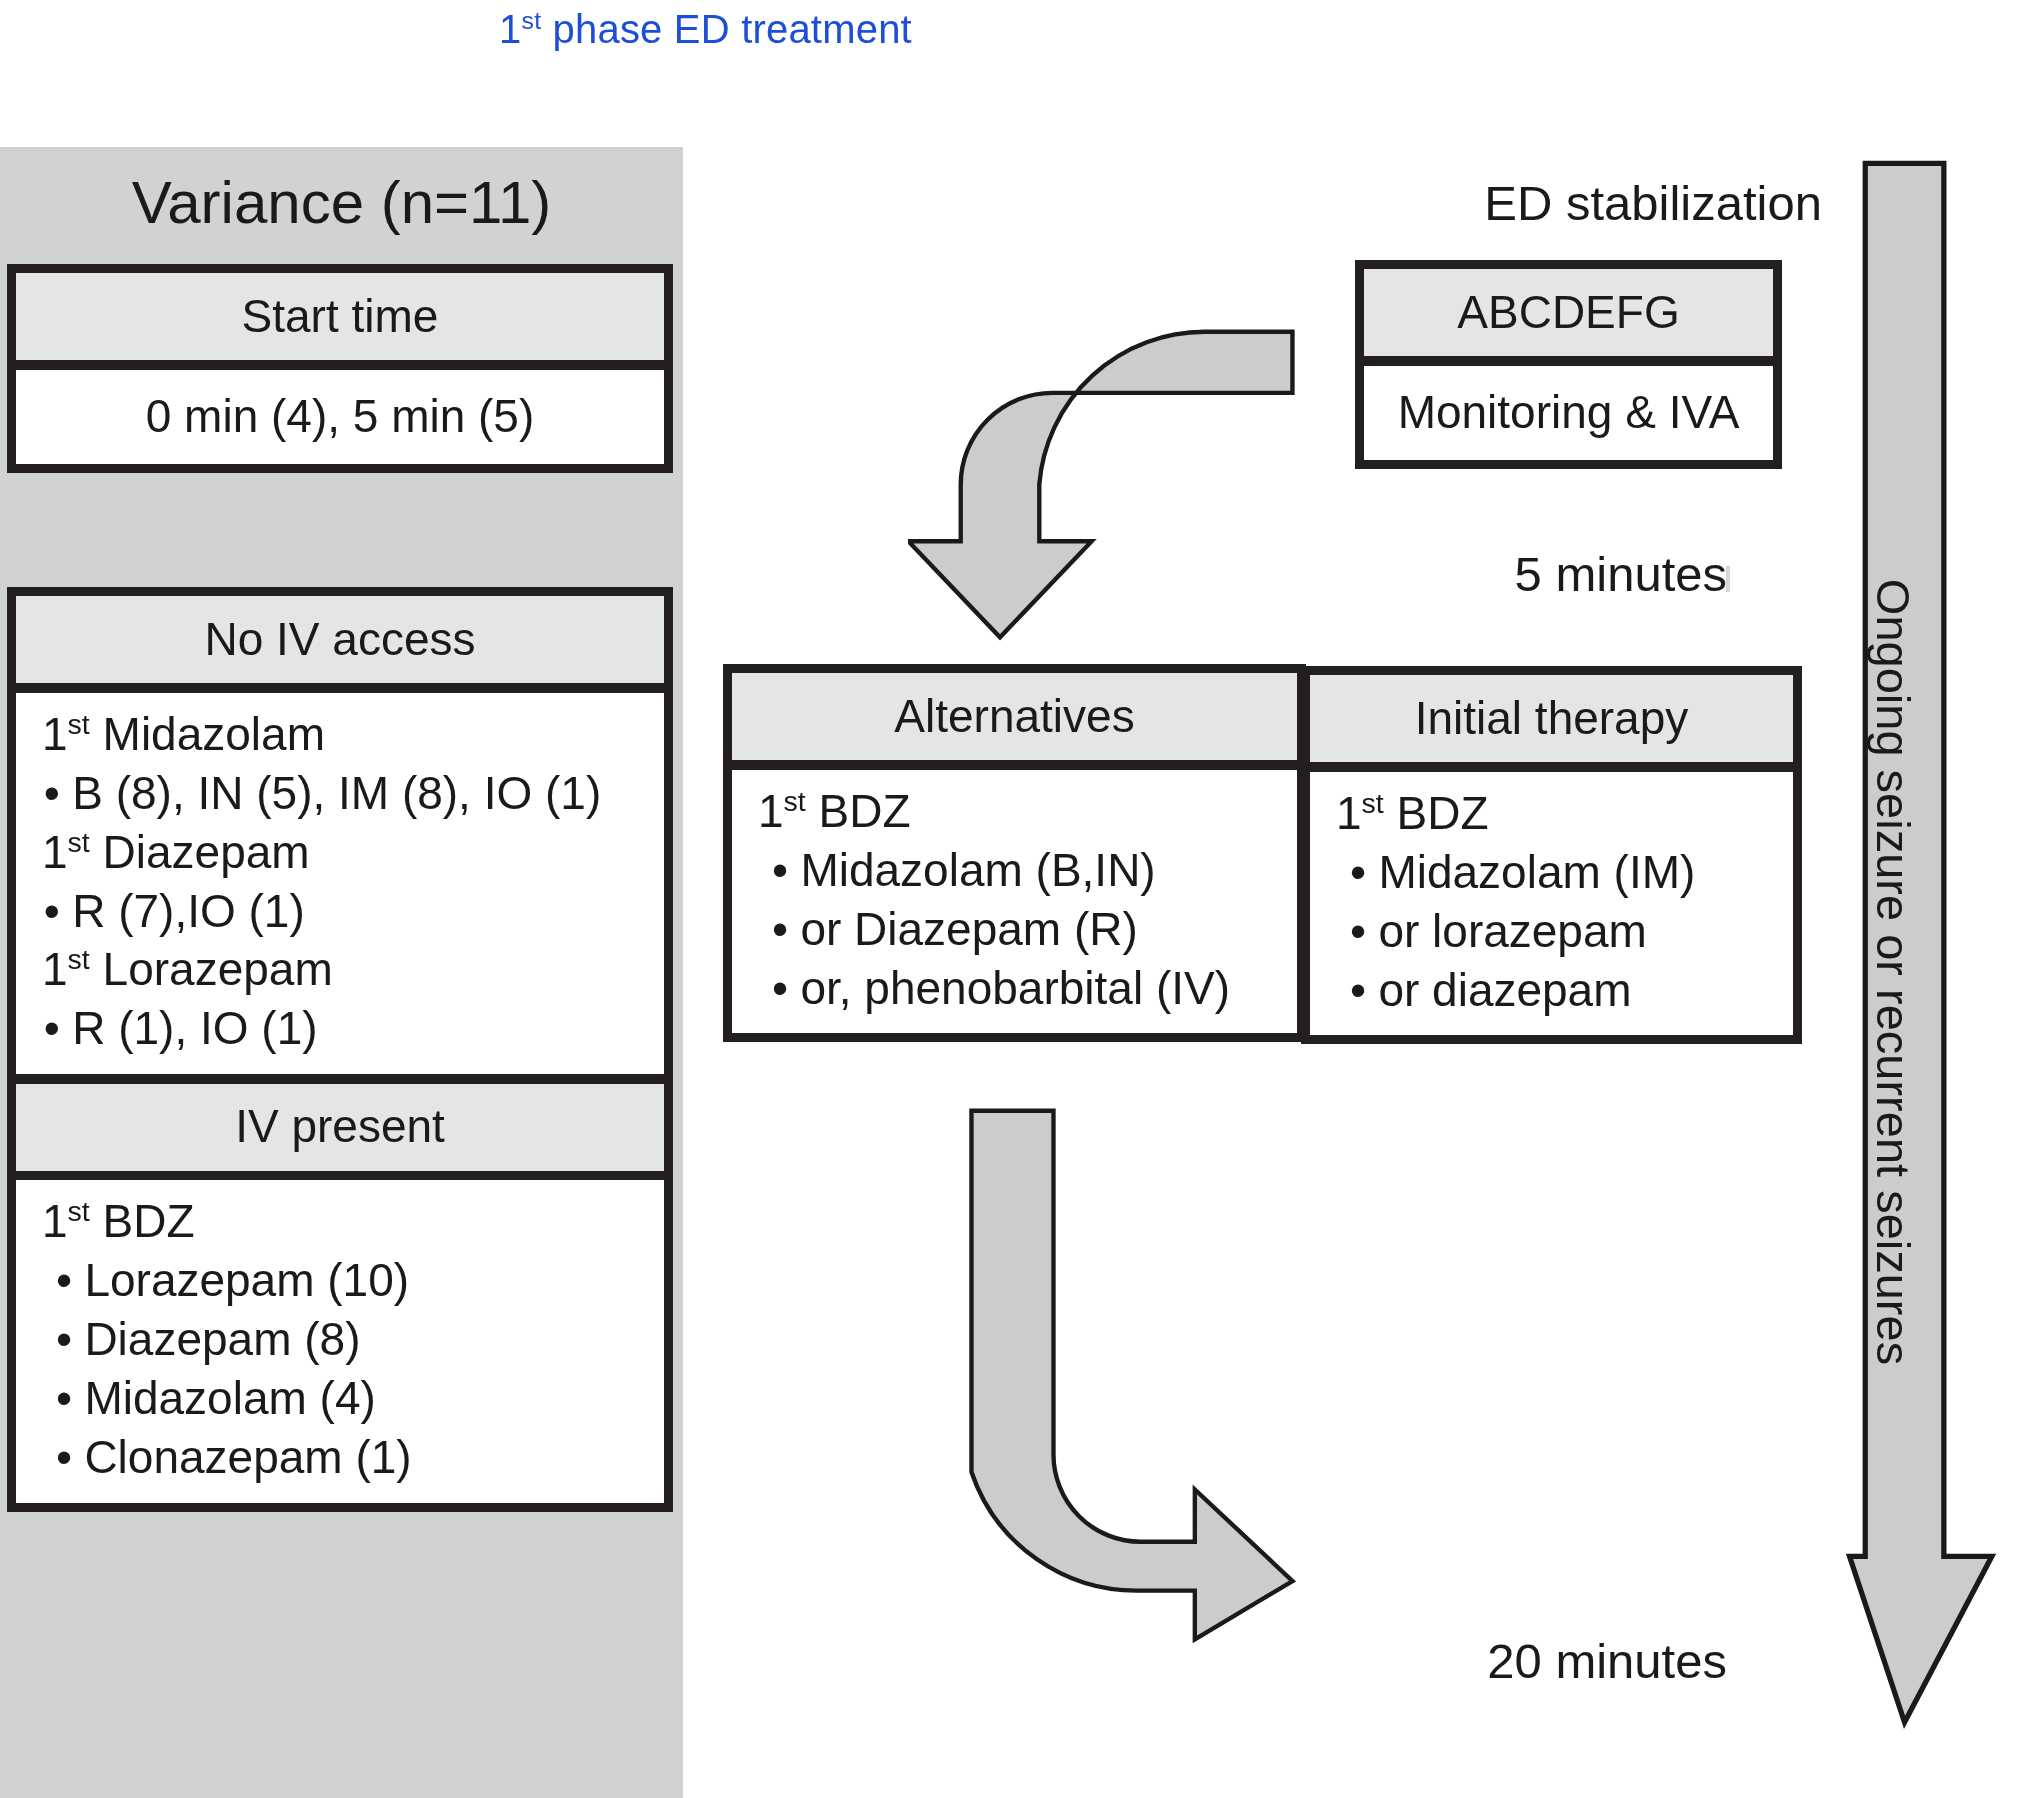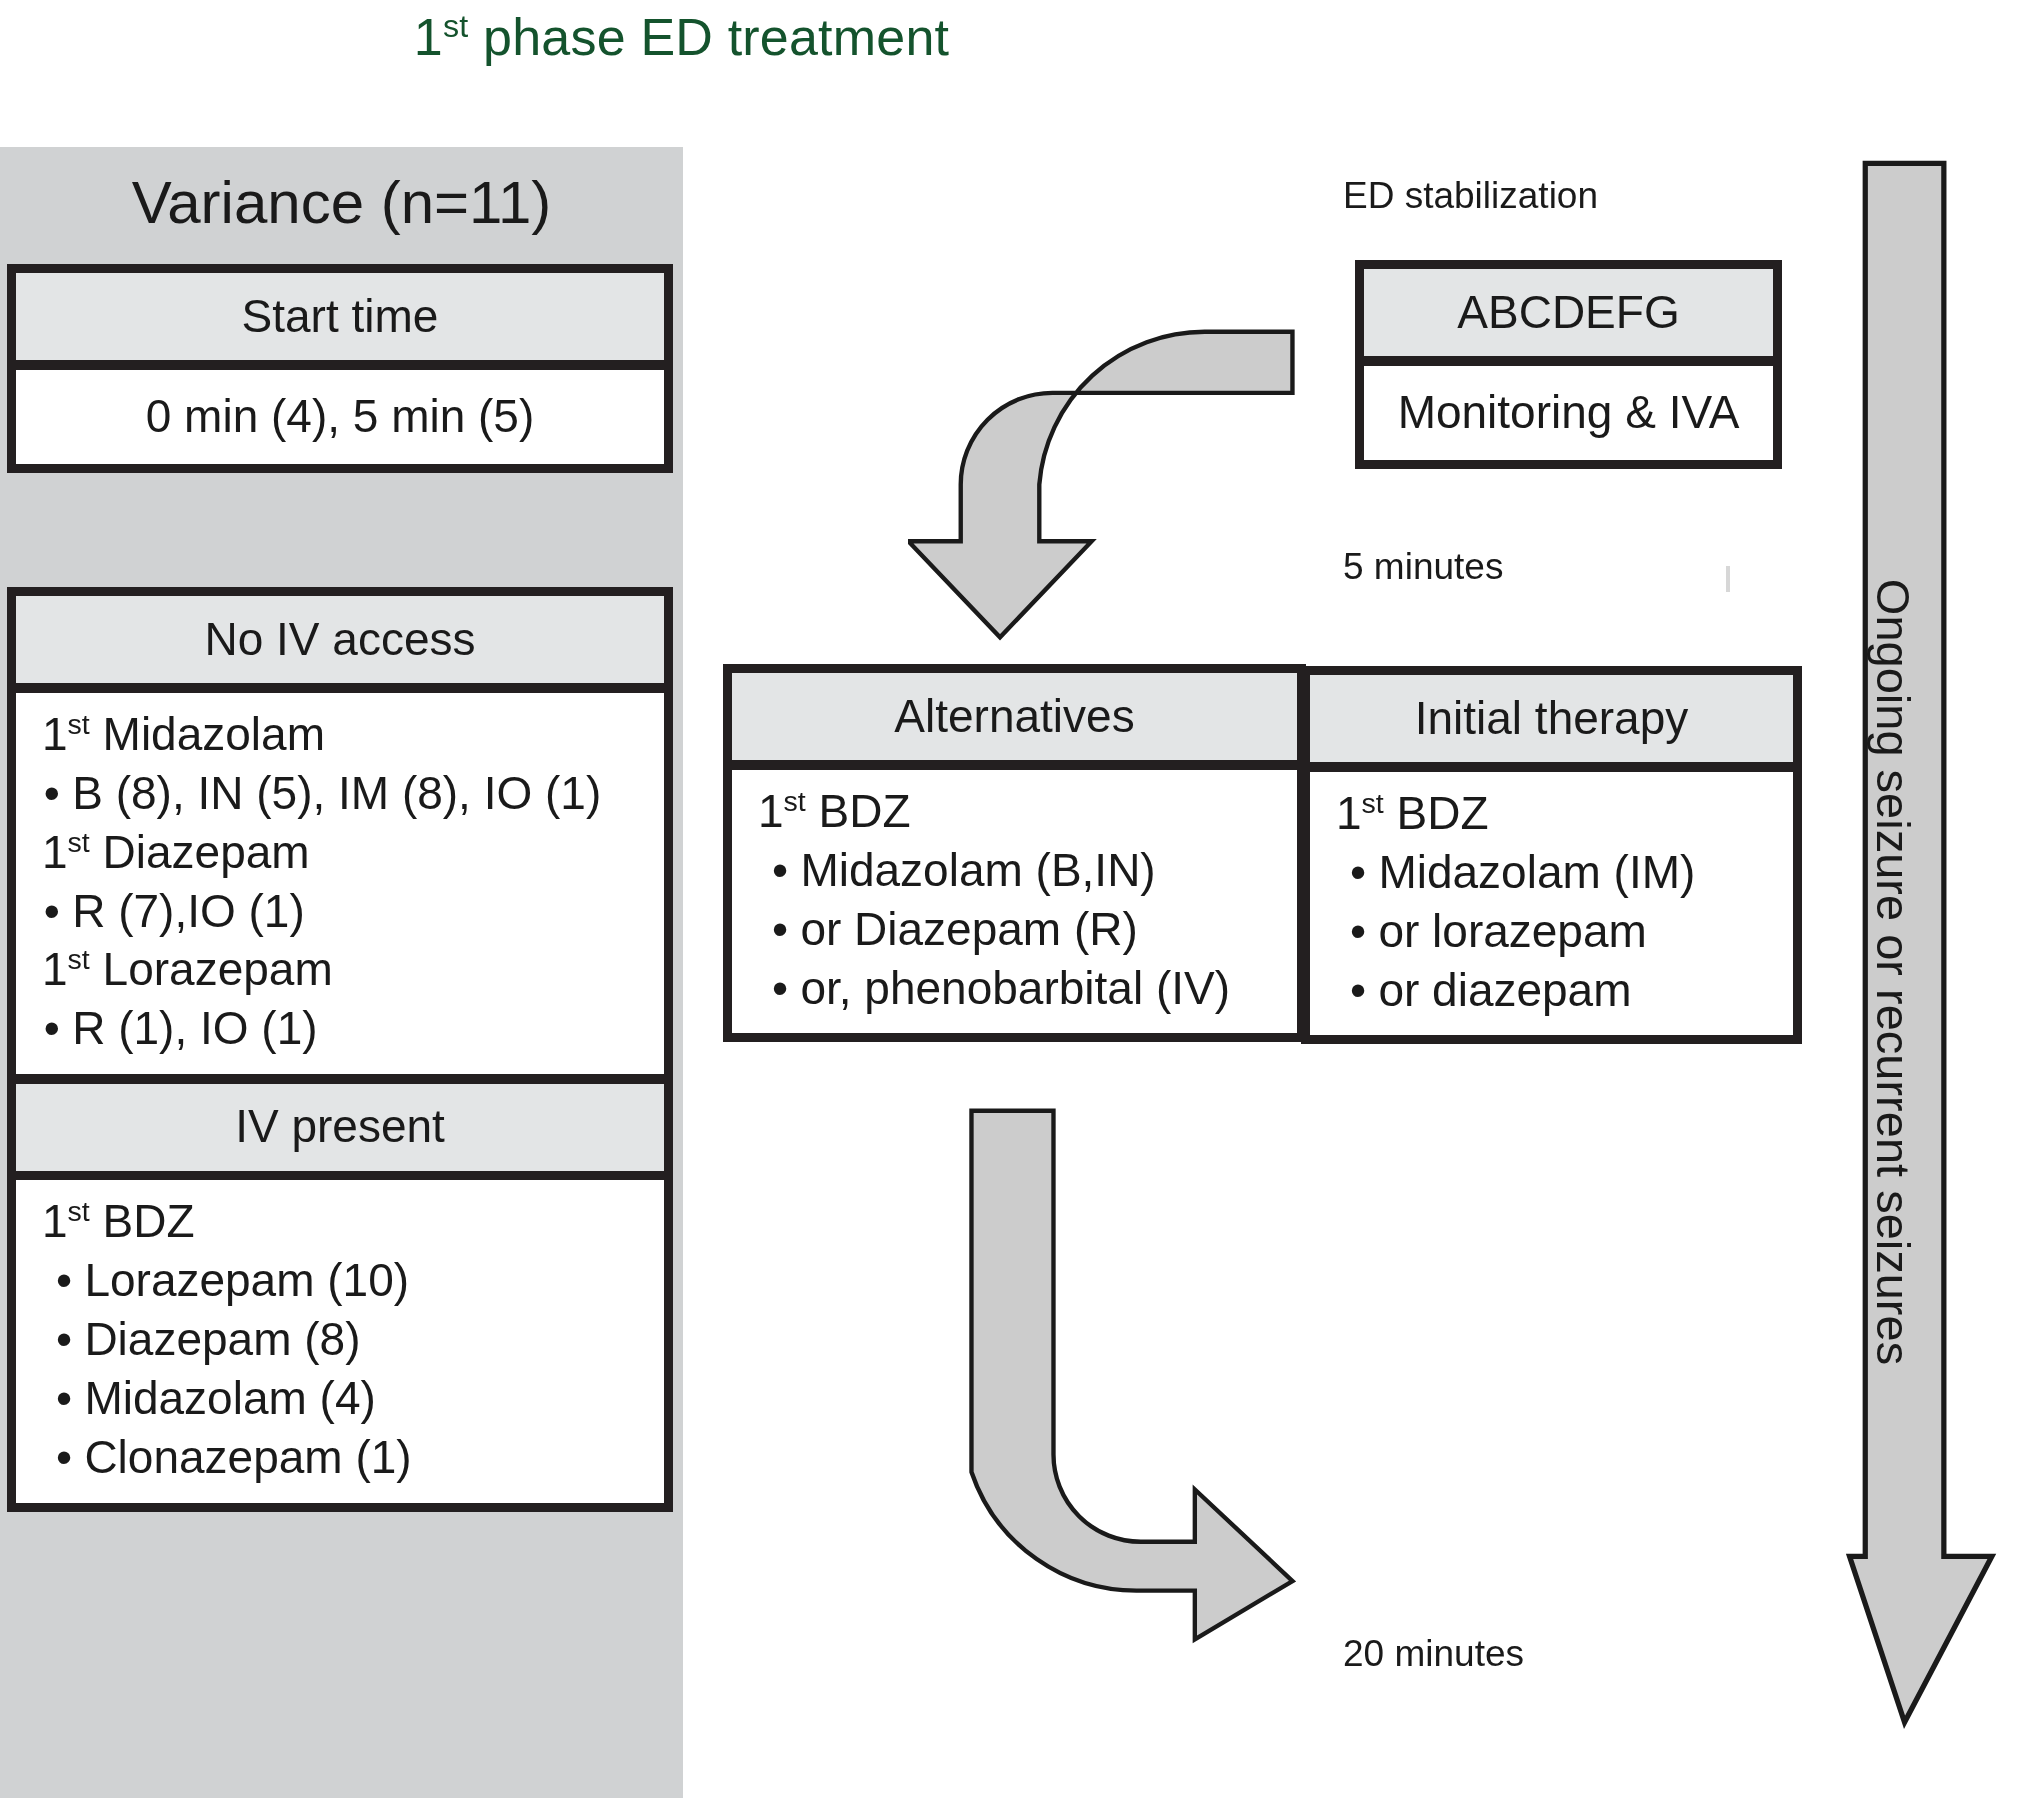--- a/index.html
+++ b/index.html
@@ -19,24 +19,25 @@
     background: #ffffff;
   }
 
   
   .title {
     position: absolute;
     left: 0;
     top: 7px;
     width: 1363px;
     text-align: center;
-    font-size: 52px;
+    font-size: 40px;
     letter-spacing: 0.2px;
-    color: #14532d;
-    white-space: nowrap;
+    color: #1d4ed8;
+    white-space: nowrap;
+    padding-left: 24px;
   }
   .sup {
     font-size: 0.62em;
     vertical-align: super;
     line-height: 0;
   }
 
   
   .variance-panel {
     position: absolute;
@@ -112,24 +113,24 @@
   #box-start-time   { left: 7px;   top: 264px;  width: 666px; }
   #box-noiv         { left: 7px;   top: 587px;  width: 666px; }
   #box-alternatives { left: 723px; top: 664px;  width: 583px; }
   #box-edstab       { left: 1343px;top: 260px;  width: 427px; margin-left: 12px; }
   #box-initial      { left: 1301px;top: 666px;  width: 501px; }
   #box-repeat       { left: 1343px;top: 1144px; width: 479px; }
 
   
   .flabel {
     position: absolute;
-    font-size: 37px;
-    color: #1a1a1a;
-    white-space: nowrap;
-    text-align: left;
+    font-size: 49px;
+    color: #1a1a1a;
+    white-space: nowrap;
+    text-align: right;
   }
   #lab-edstab   { left: 1343px; top: 175px;  width: 479px; }
   #lab-5min     { left: 1343px; top: 546px;  width: 384px; }
   #lab-20min    { left: 1343px; top: 1633px; width: 384px; }
 
   .scan-artifact {
     position: absolute;
     left: 1726px;
     top: 566px;
     width: 4.4px;

